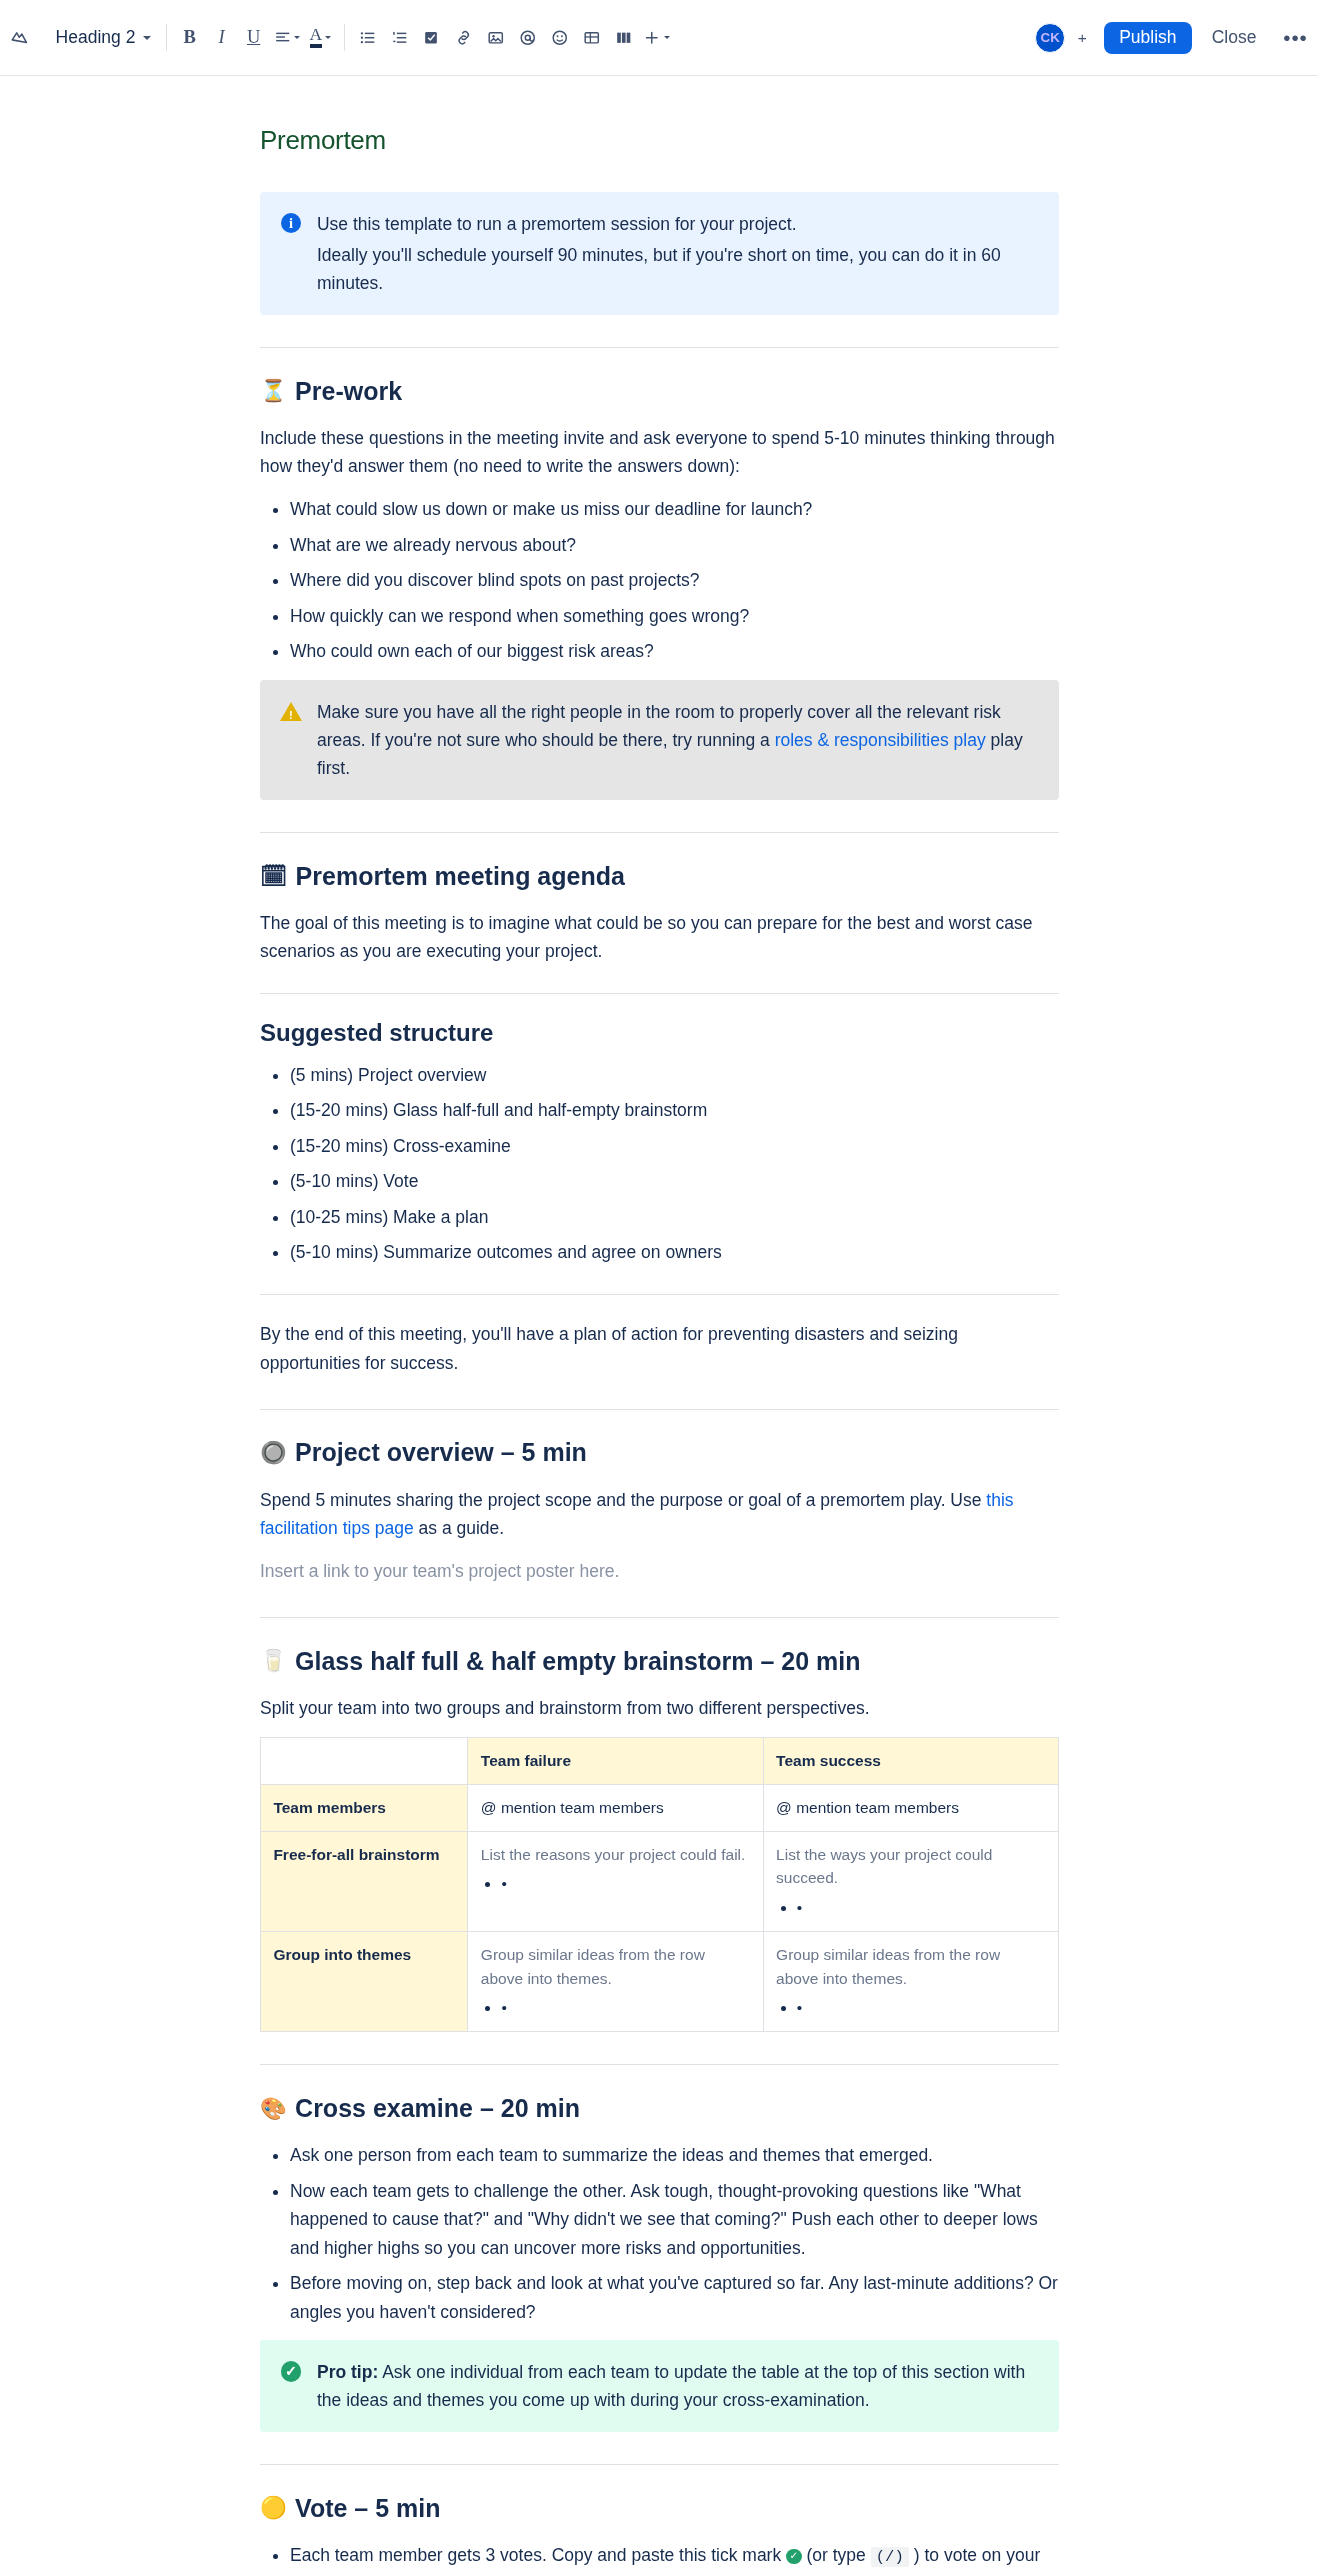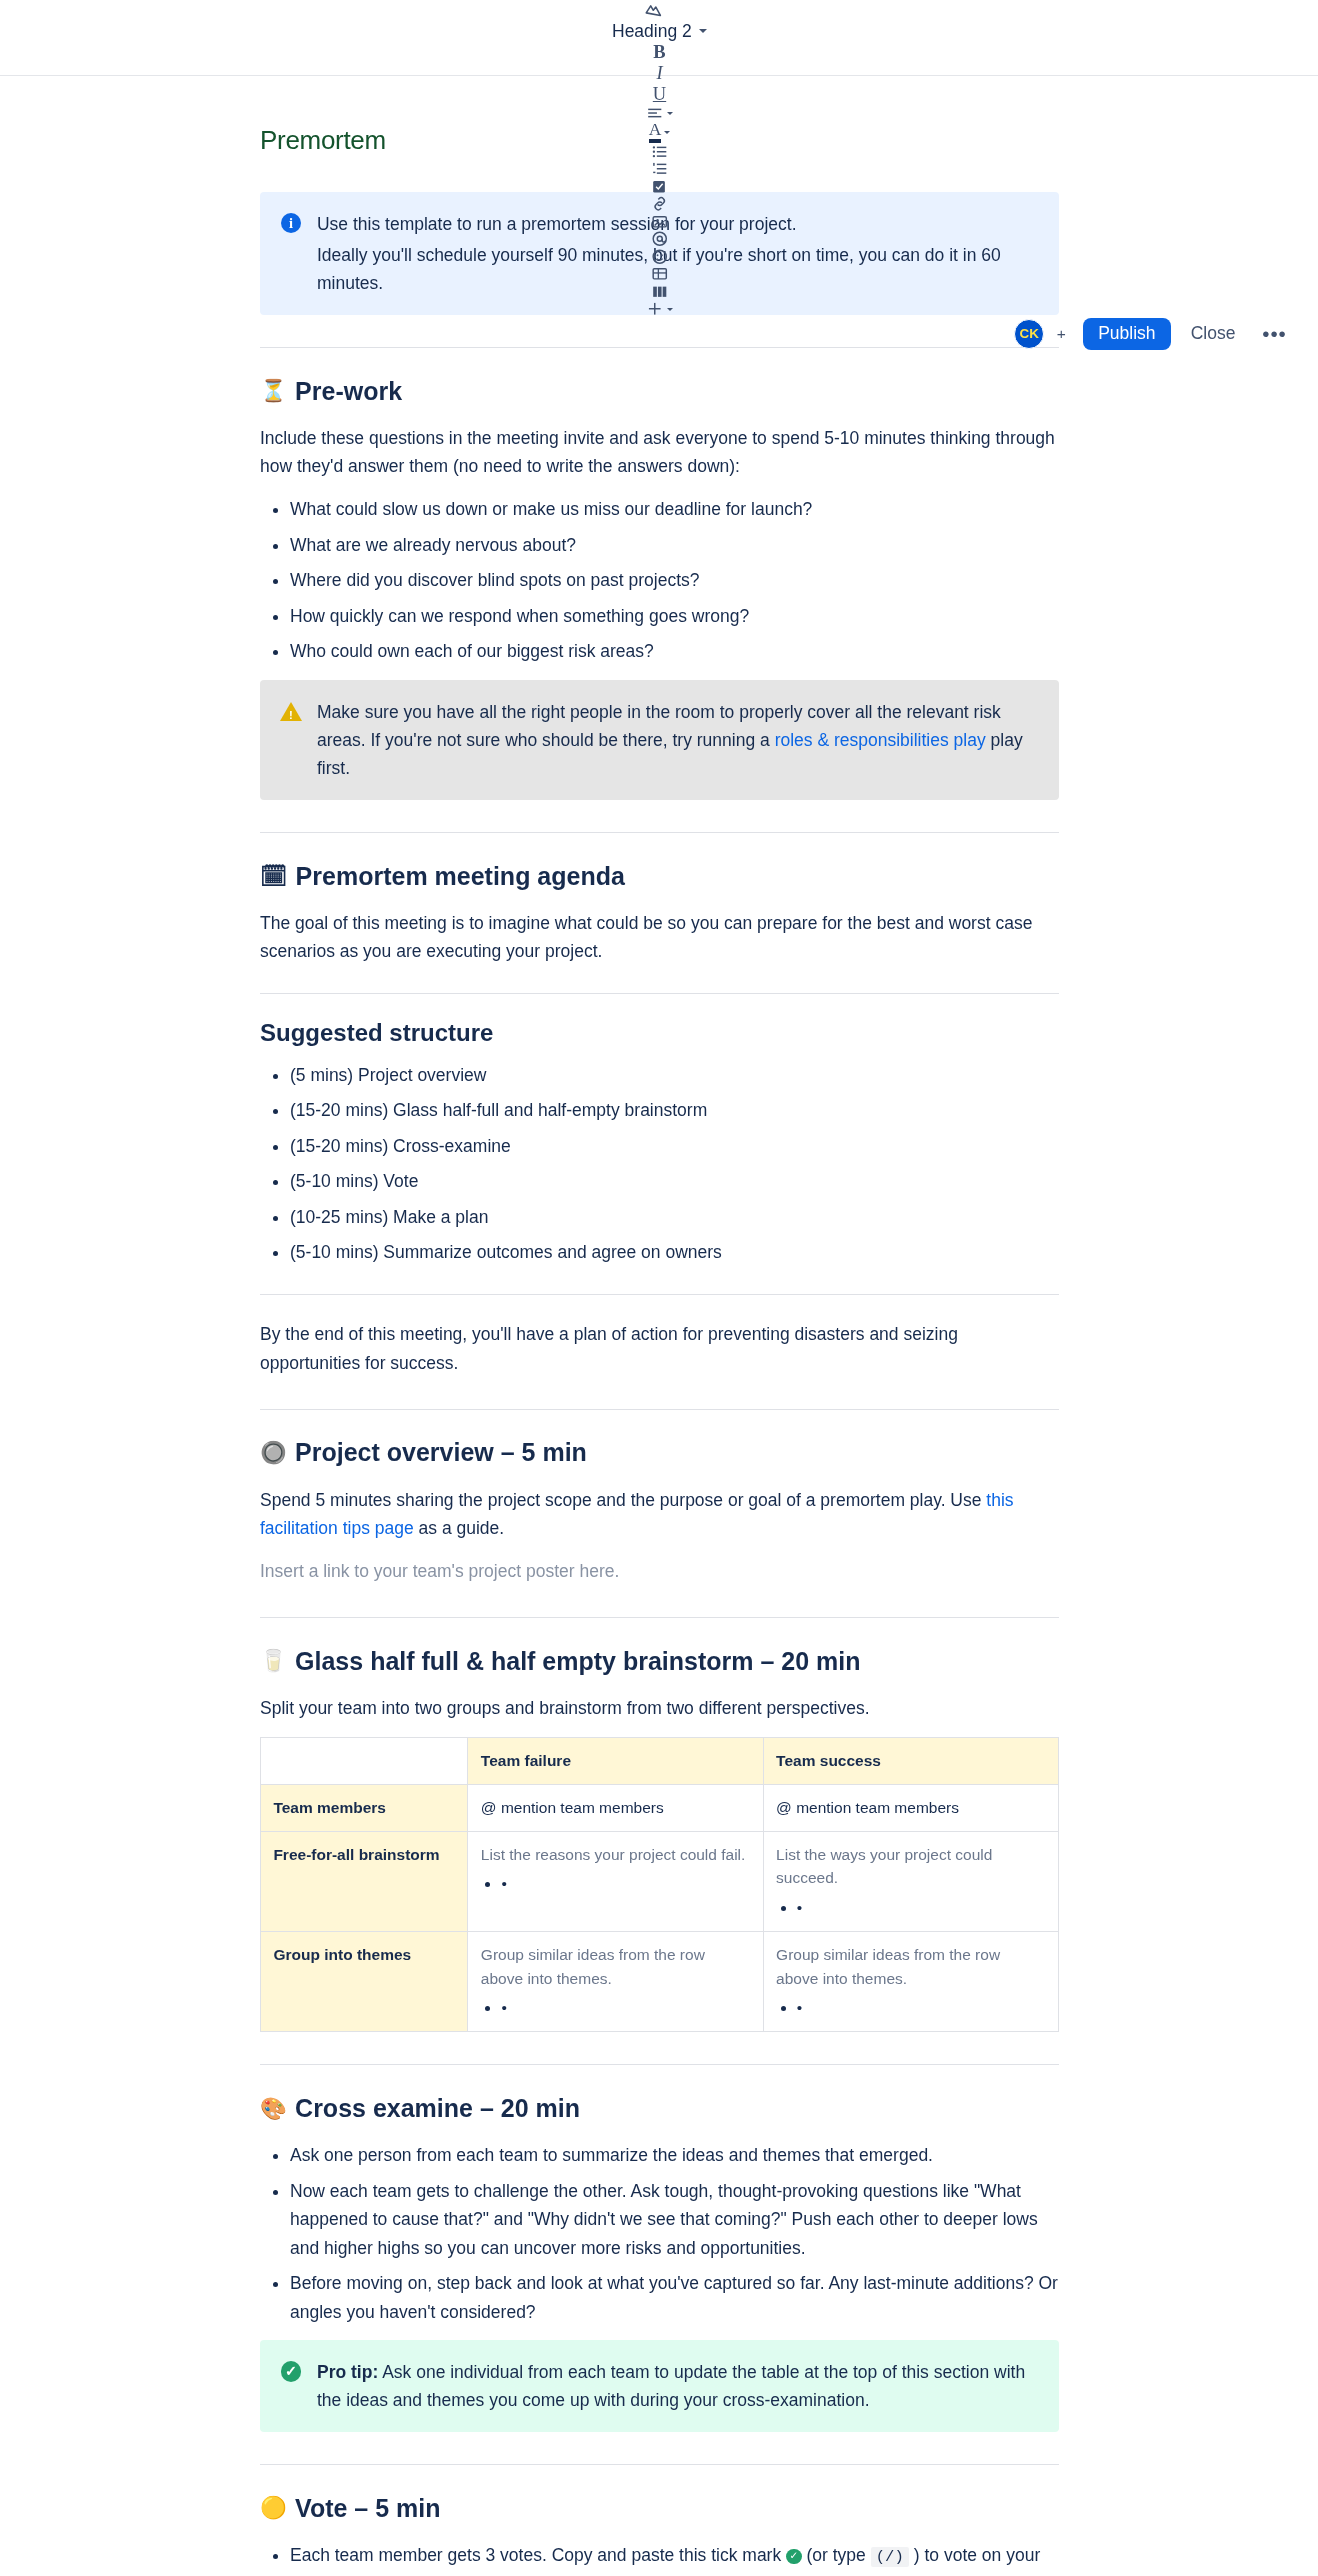--- a/index.html
+++ b/index.html
@@ -13,24 +13,23 @@
   }
 
   
   .toolbar {
     height: 76px;
     width: 100%;
     background: #ffffff;
     border-bottom: 0.5px solid #E4E6EA;
     display: flex;
     align-items: center;
-    padding: 0 25px;
+    padding: 0 4px;
     gap: 0px;
     position: relative;
-    flex-direction: column;
   }
   .tb-logo {
     width: 30px; height: 30px;
     display: flex; align-items: center; justify-content: center;
     margin-right: 13.4px;
   }
   .tb-logo svg { width: 20.6px; height: 20.6px; }
   .tb-style {
     height: 32px;
     min-width: 88px;
@@ -61,21 +60,21 @@
   .tb-btn .small-caret { width:0;height:0;border-left:3.6px solid transparent;border-right:3.6px solid transparent;border-top:3.6px solid #42526E; }
   .tb-color-a { position: relative; font-family: "Liberation Serif", serif; font-size: 17.5px; line-height: 0.9; }
   .tb-color-a::after { content:''; display:block; height:3.6px; background:#172B4D; margin-top:1.5px; }
   .tb-right {
     margin-left: auto;
     display: flex; align-items: center; gap: 9.3px;
   }
   .avatar-grp { display: flex; align-items: center; gap: 5.2px; }
   .avatar {
     width: 30px; height: 30px; border-radius: 50%;
-    background: #0052CC; color: #fde047;
+    background: #0052CC; color: #c4b5fd;
     display:flex; align-items:center; justify-content:center;
     font-size: 13.4px; font-weight: bold;
     border: 1.5px solid #fff;
   }
   .avatar-plus {
     width: 24px; height: 24px; border-radius: 50%;
     background: #fff; color: #42526E;
     display:flex; align-items:center; justify-content:center;
     font-size: 15.5px;
   }

